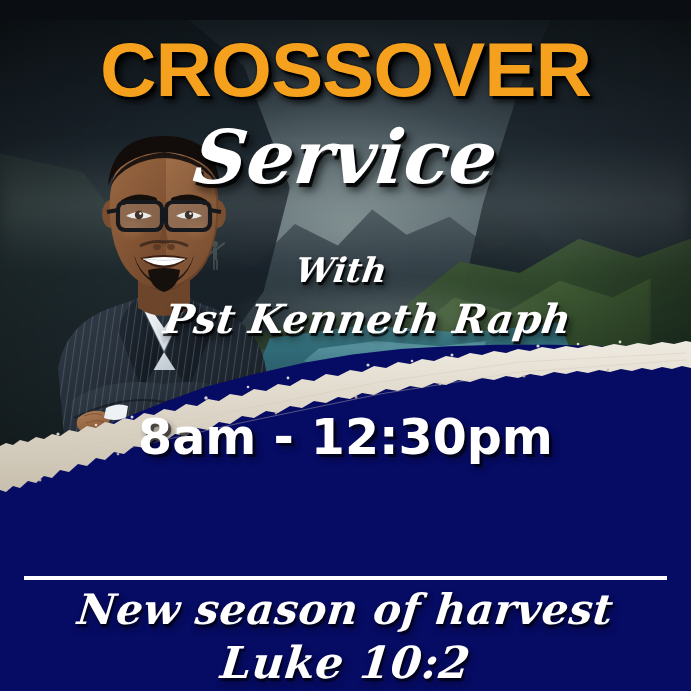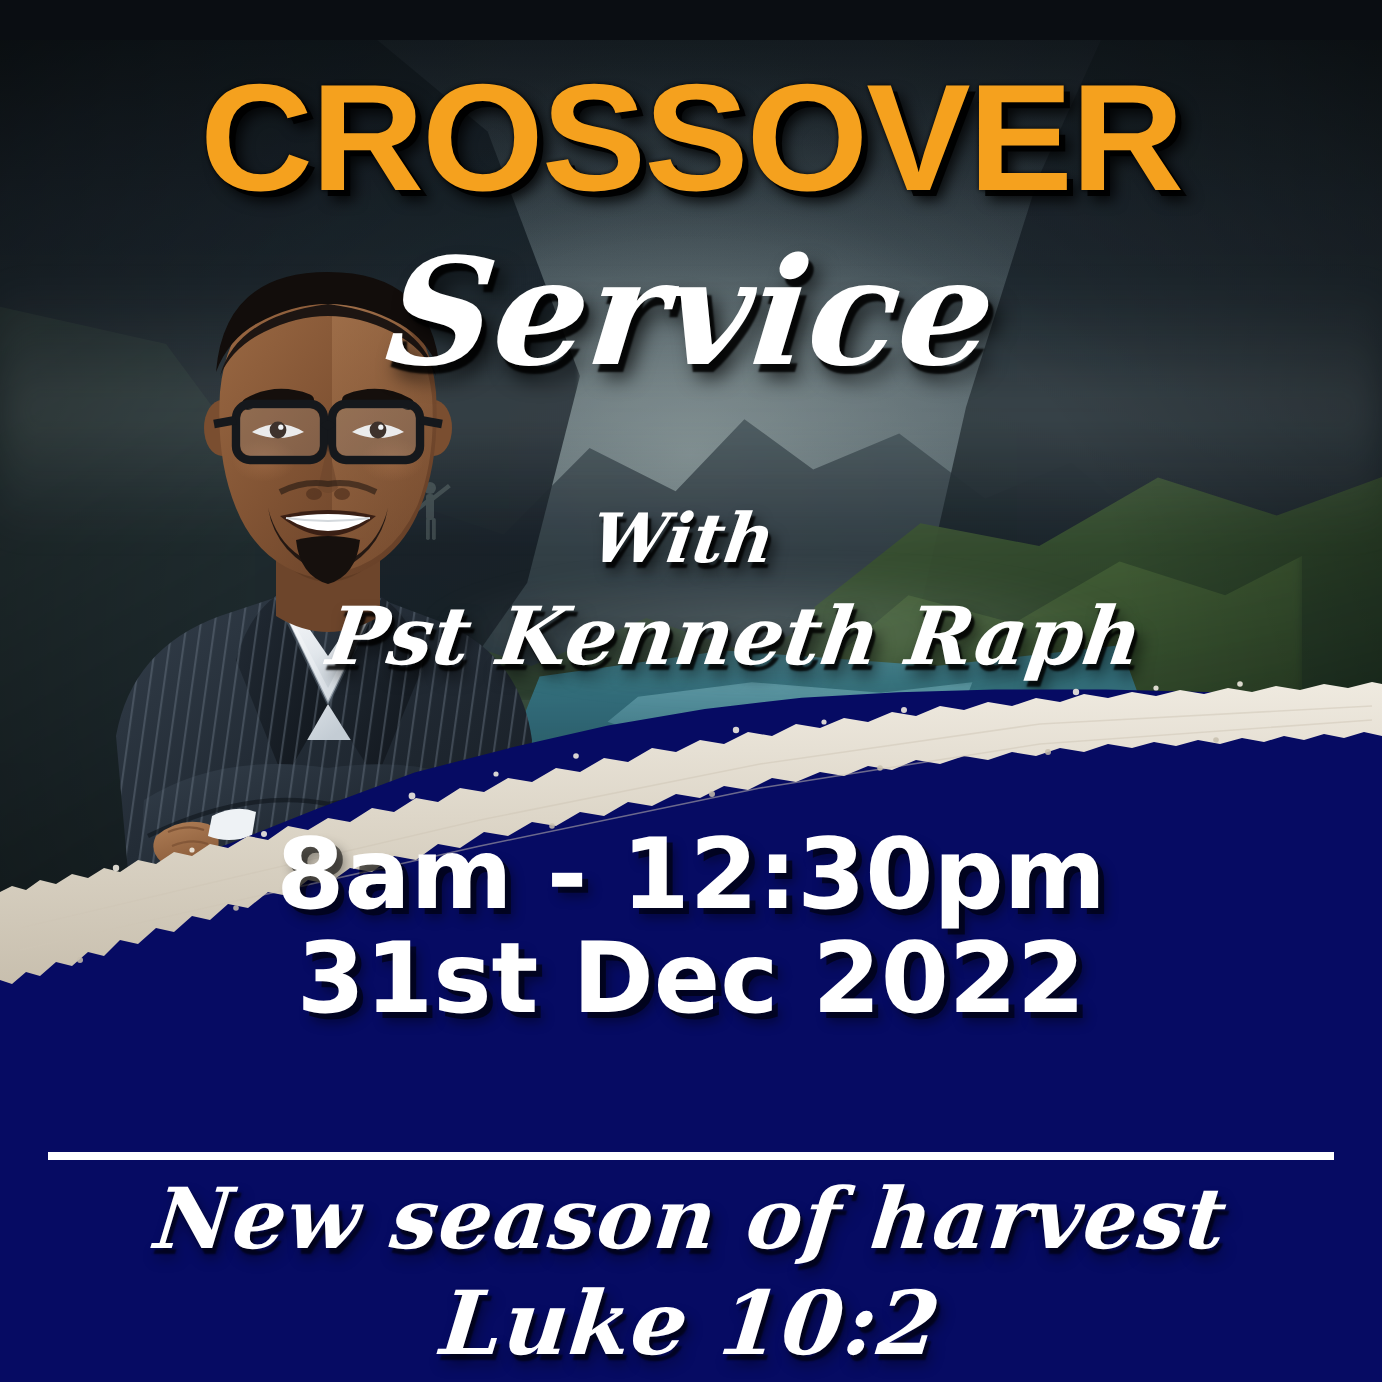--- a/index.html
+++ b/index.html
@@ -517,21 +517,20 @@
 
       <g stroke="#CFC6B6" stroke-width="0.8" opacity="0.5" fill="none">
         <path d="M10,444 L120,418 L240,390 L380,362 L520,342 L686,333"></path>
         <path d="M10,455 L120,430 L240,403 L380,374 L520,352 L686,340"></path>
       </g>
     </svg>
   </div>
 
   <div class="btxt time-line">8am - 12:30pm</div>
 
-  <div class="btxt date-line">31st Dec 2022</div>
 
 
   <div class="church-rule"></div>
 
   <div class="btxt tagline">New season of harvest</div>
 
   <div class="btxt scripture">Luke 10:2</div>
 
 </div>
 

